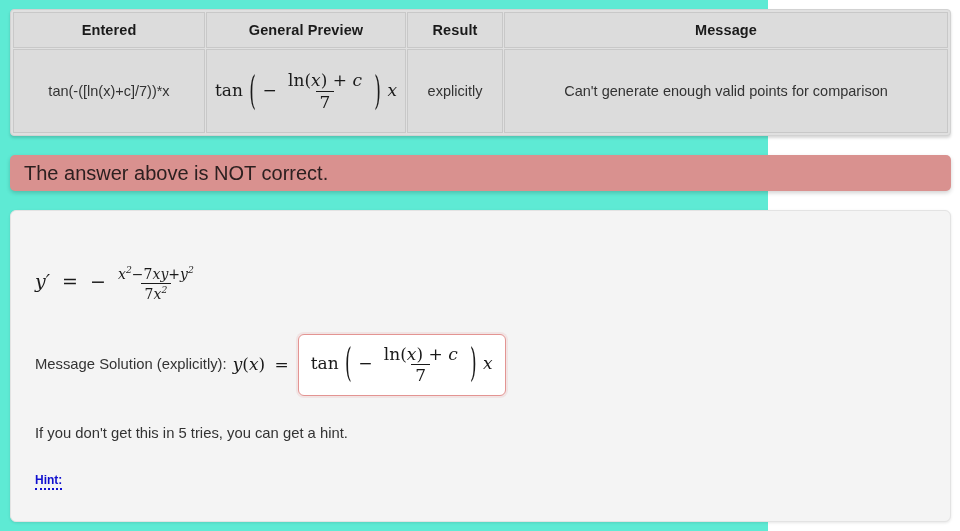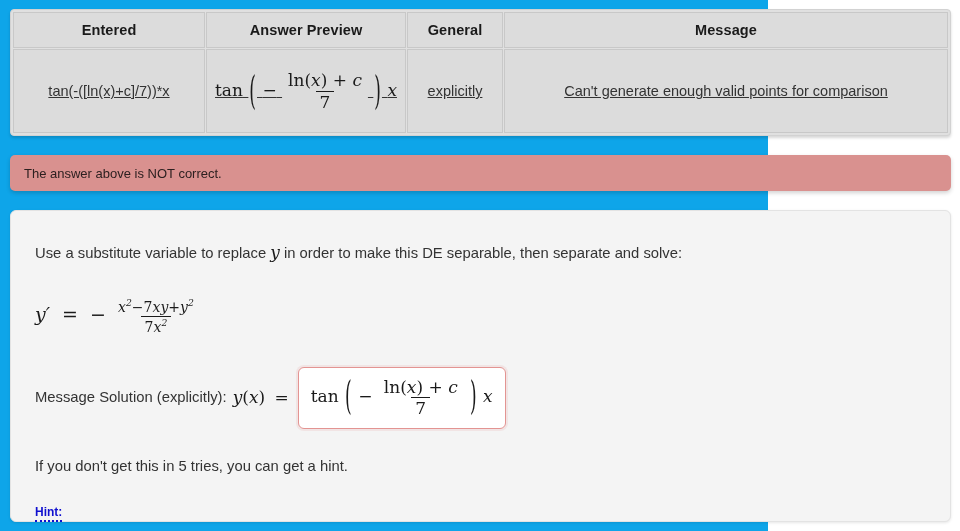--- a/index.html
+++ b/index.html
@@ -3,21 +3,21 @@
 <meta charset="utf-8">
 <style>
   * { box-sizing: border-box; }
   html, body {
     margin: 0; padding: 0;
     width: 960px; height: 531px;
     background: #ffffff;
     font-family: "Liberation Sans", sans-serif;
     overflow: hidden;
   }
-  .page { width: 768px; height: 531px; position: relative; background:#0ea5e9; }
+  .page { width: 768px; height: 531px; position: relative; background:#5eead4; }
 
   
   .results-wrap {
     position: absolute;
     left: 10px; top: 9px; width: 941px;
     border: 1px solid #d2d2d2;
     border-radius: 4px;
     background: #e0e0e0;
     box-shadow: 0 2px 3px rgba(0,0,0,0.16);
     padding: 1px;
@@ -39,40 +39,39 @@
     letter-spacing: .1px;
   }
   table.results td {
     border: 1px solid #c8c8c8;
     text-align: center;
     vertical-align: middle;
     height: 84px;
     font-size: 14.5px;
     color: #333;
     background: #dcdcdc;
-    text-decoration: underline;
   }
   .col-entered   { width: 192px; }
   .col-preview   { width: 200px; }
   .col-result    { width: 96px;  }
   .col-message   { width: auto;  }
 
   td.cell-entered { font-size: 14.5px; color: #333; }
   td.cell-preview { background:#dcdcdc; }
   td.cell-result  { background: #d6908f; color: #2b2b8f; font-size: 14.5px; }
   td.cell-message { background: #ece270; color: #333; font-size: 14.5px; }
 
   
   .alert {
     position: absolute;
     left: 10px; top: 155px; width: 941px; height: 36px;
     background: #d9918f;
     border-radius: 5px;
     color: #2d2020;
-    font-size: 13px;
+    font-size: 20px;
     display: flex; align-items: center;
     padding: 0 14px;
     box-shadow: 0 2px 4px rgba(0,0,0,0.18);
   }
 
   
   .problem-card {
     position: absolute;
     left: 10px; top: 210px; width: 941px; height: 312px;
     background: #f4f4f4;
@@ -161,22 +160,22 @@
     <table class="results">
       <colgroup>
         <col class="col-entered">
           <col class="col-preview">
           <col class="col-result">
           <col class="col-message">
       </colgroup>
       <thead>
         <tr>
           <th>Entered</th>
-          <th>Answer Preview</th>
-          <th>General</th>
+          <th>General Preview</th>
+          <th>Result</th>
           <th>Message</th>
         </tr>
       </thead>
       <tbody>
         <tr>
           <td class="cell-entered">tan(-([ln(x)+c]/7))*x</td>
 
           <td class="cell-preview">
             <span class="mjx eq-inline nowrap">
               <span class="mop">tan</span>
@@ -200,25 +199,20 @@
       </tbody>
     </table>
   </div>
 
   <div class="alert">
     <span>The answer above is NOT correct.</span>
   </div>
 
   <div class="problem-card">
 
-    <div class="prob-line row-prompt">
-      <span>Use a substitute variable to replace</span>
-      <span class="mjx eq-inline mi">y</span>
-      <span>in order to make this DE separable, then separate and solve:</span>
-    </div>
 
     <div class="row-eq">
       <span class="mjx eq-display nowrap">
         <span class="mi">y′</span>
         <span style="margin:0 6px;">=</span>
         <span>−</span>
         <span class="frac eq-small">
           <span class="num">
             <span class="mi">x</span><span class="sup">2</span><span class="mop">−</span><span class="mop">7</span><span class="mi">x</span><span class="mi">y</span><span class="mop">+</span><span class="mi">y</span><span class="sup">2</span>
           </span>

